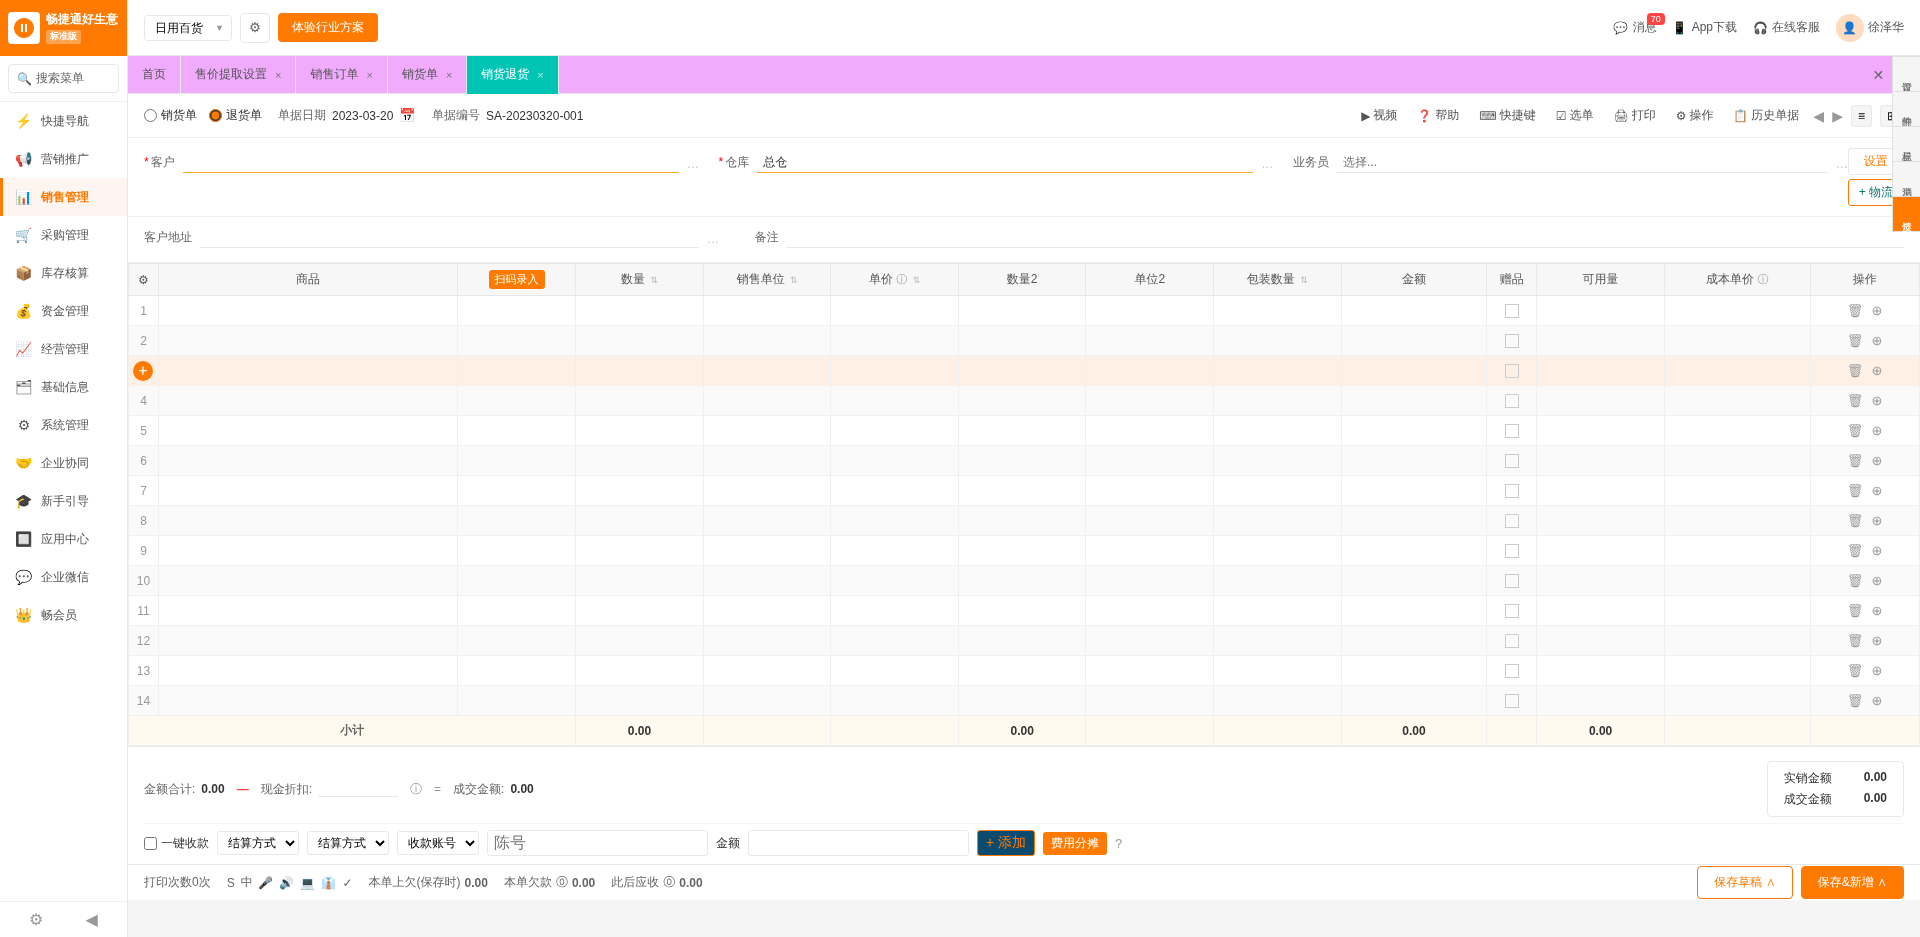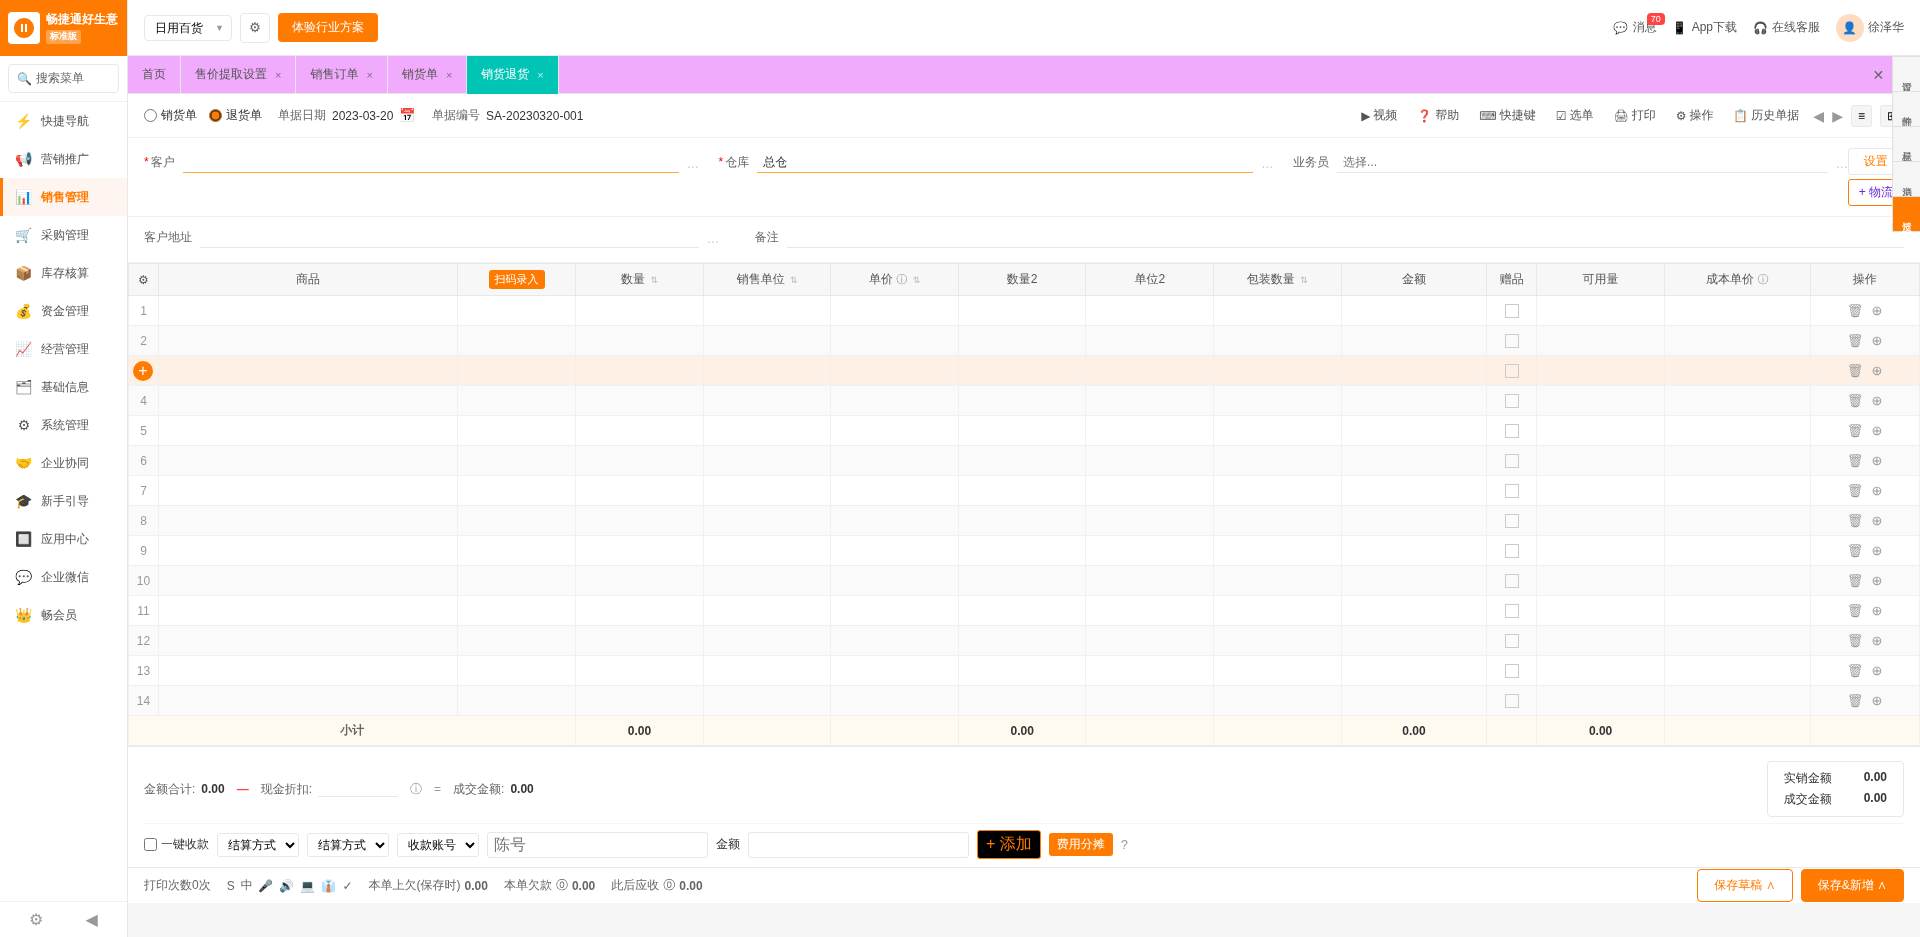--- a/index.html
+++ b/index.html
@@ -126,21 +126,21 @@
     .col-amount { min-width: 80px; }
     .col-gift { min-width: 50px; }
     .col-avail { min-width: 70px; }
     .col-cost { min-width: 80px; }
     .col-action { min-width: 60px; }
 
     .info-icon { color: #999; font-size: 11px; }
     .checkbox-label { display: flex; align-items: center; gap: 4px; cursor: pointer; }
     .select-small { border: 1px solid #e8e8e8; border-radius: 3px; padding: 3px 6px; font-size: 12px; background: #fff; }
     .input-small { border: 1px solid #e8e8e8; border-radius: 3px; padding: 3px 6px; font-size: 16px; min-width: 80px; }
-    .btn-add-fee { background: #000000; border: 1px solid #ff7a00; color: #ff7a00; border-radius: 3px; padding: 3px 8px; font-size: 16px; cursor: pointer; }
+    .btn-add-fee { background: #0c4a6e; border: 1px solid #ff7a00; color: #ff7a00; border-radius: 3px; padding: 3px 8px; font-size: 14px; cursor: pointer; }
     .btn-fee-split { background: #ff7a00; color: #fff; border: none; border-radius: 3px; padding: 3px 8px; font-size: 12px; cursor: pointer; }
     .question-icon { color: #999; font-size: 13px; cursor: pointer; }
 
     .teal-tab { background: #00c5b5 !important; color: #fff !important; }
   </style>
 </head>
 <body>
 
 <div class="app-container">
 
@@ -358,21 +358,21 @@
             <input type="text" class="field-input" value="总仓" style="min-width: 160px;">
             <span class="field-dots">...</span>
           </div>
           <div class="form-field-group" style="flex:1;">
             <span class="field-label">业务员</span>
             <input type="text" class="field-input normal" placeholder="选择..." style="min-width: 160px;">
             <span class="field-dots">...</span>
           </div>
           <div style="display:flex;flex-direction:column;gap:4px;margin-left:auto;align-self:flex-start;">
             <button style="background:#fff;border:1px solid #e8e8e8;border-radius:3px;padding:4px 10px;font-size:12px;cursor:pointer;color:#ff7a00;white-space:nowrap;">设置</button>
-            <button style="background:#fff;border:1px solid #ff7a00;border-radius:3px;padding:4px 10px;font-size:12px;cursor:pointer;color:#6d28d9;white-space:nowrap;">+ 物流</button>
+            <button style="background:#fff;border:1px solid #ff7a00;border-radius:3px;padding:4px 10px;font-size:12px;cursor:pointer;color:#0f766e;white-space:nowrap;">+ 物流</button>
           </div>
         </div>
 
         <div class="form-fields-row2">
           <div class="form-field-group" style="flex:1;padding-right:20px;">
             <span class="field-label">客户地址</span>
             <input type="text" class="field-input normal" style="min-width: 200px;">
             <span class="field-dots">...</span>
           </div>
           <div class="form-field-group" style="flex:2;">

